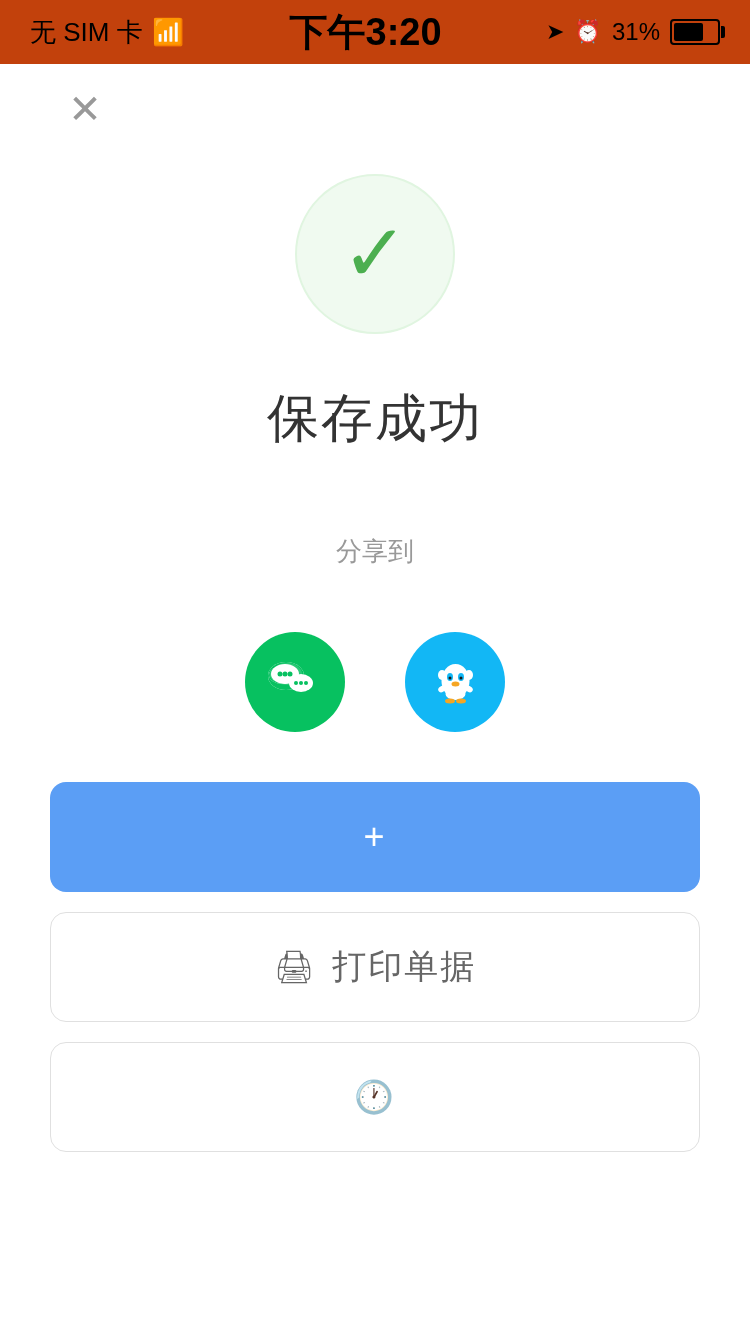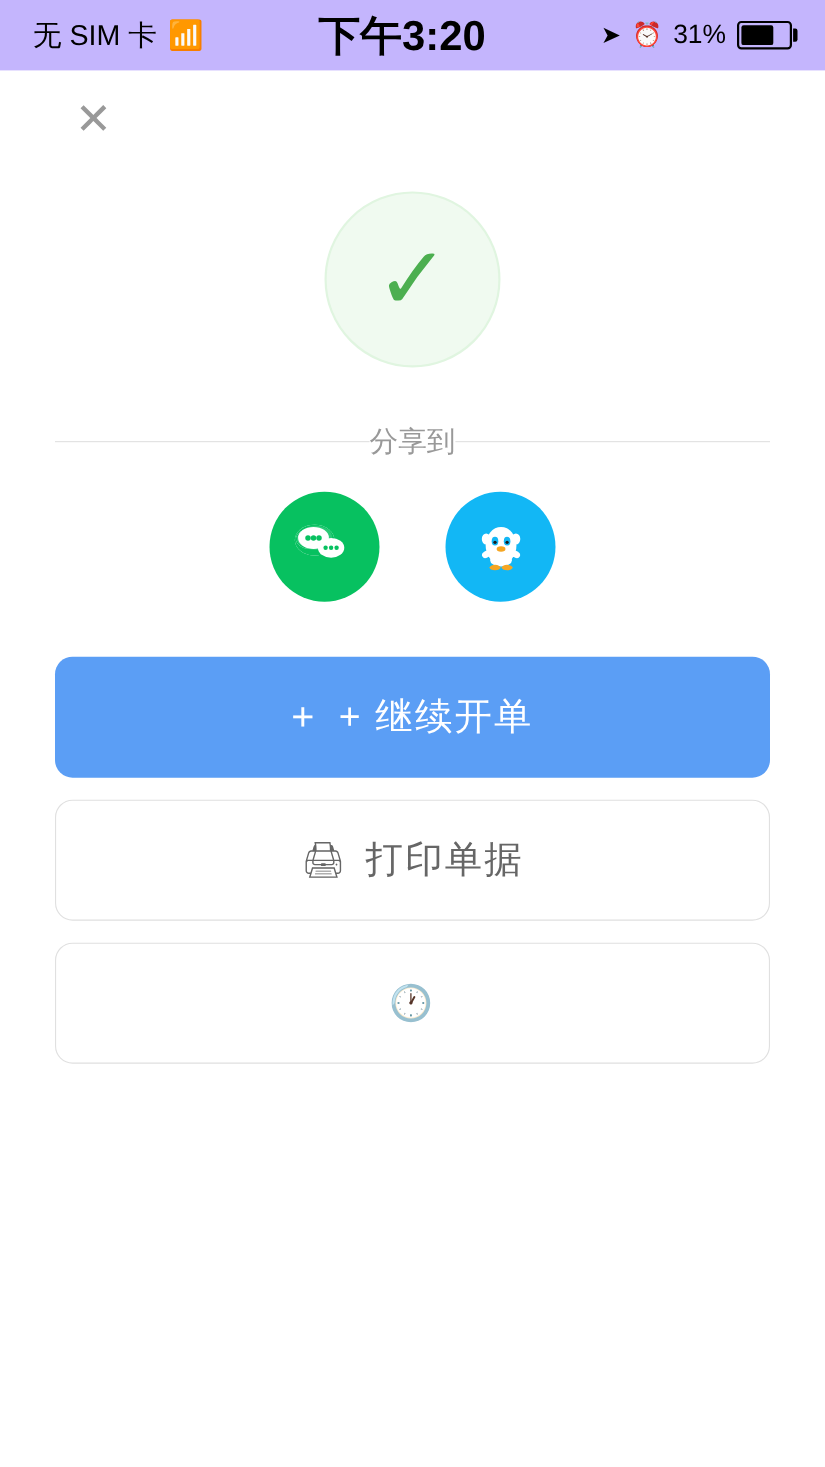--- a/index.html
+++ b/index.html
@@ -15,21 +15,21 @@
       background: #ffffff;
       font-family: -apple-system, 'PingFang SC', 'Helvetica Neue', sans-serif;
       overflow: hidden;
       position: relative;
     }
 
     
     .status-bar {
       width: 100%;
       height: 64px;
-      background: #c4b5fd;
+      background: #c2410c;
       display: flex;
       align-items: center;
       justify-content: space-between;
       padding: 0 30px;
     }
 
     .status-left {
       display: flex;
       align-items: center;
       gap: 10px;
@@ -145,21 +145,23 @@
 
     
     .share-section {
       width: 100%;
       margin-bottom: 50px;
     }
 
     .share-divider {
       display: flex;
       align-items: center;
-      margin-bottom: 28px;
+      margin-bottom: 43px;
+      gap: 20px;
+      flex-direction: column;
     }
 
     .divider-line {
       flex: 1;
       height: 1px;
       background: #e0e0e0;
     }
 
     .share-label {
       font-size: 26px;
@@ -264,20 +266,21 @@
 <div class="main-content">
 
   <div class="close-btn">
     <span class="close-x">✕</span>
   </div>
 
   <div class="success-circle">
     <span class="checkmark">✓</span>
   </div>
 
+  <div class="success-title">保存成功</div>
 
   <div class="share-section">
     <div class="share-divider">
       <div class="divider-line"></div>
       <span class="share-label">分享到</span>
       <div class="divider-line"></div>
     </div>
 
     <div class="share-icons">
 
@@ -335,21 +338,20 @@
           <ellipse cx="33" cy="46" rx="5" ry="2.5" fill="#f5a623"></ellipse>
         </svg>
       </div>
     </div>
   </div>
 
   <div class="action-buttons">
 
     <button class="btn-primary">
       <span style="font-size:36px; font-weight:300;">+</span>
-      <span style="margin-left:4px;">+ 继续开单</span>
     </button>
 
     <button class="btn-secondary">
       <span style="font-size:32px;">🖨</span>
       <span>打印单据</span>
     </button>
 
     <button class="btn-secondary">
       <span style="font-size:32px;">🕐</span>
     </button>

